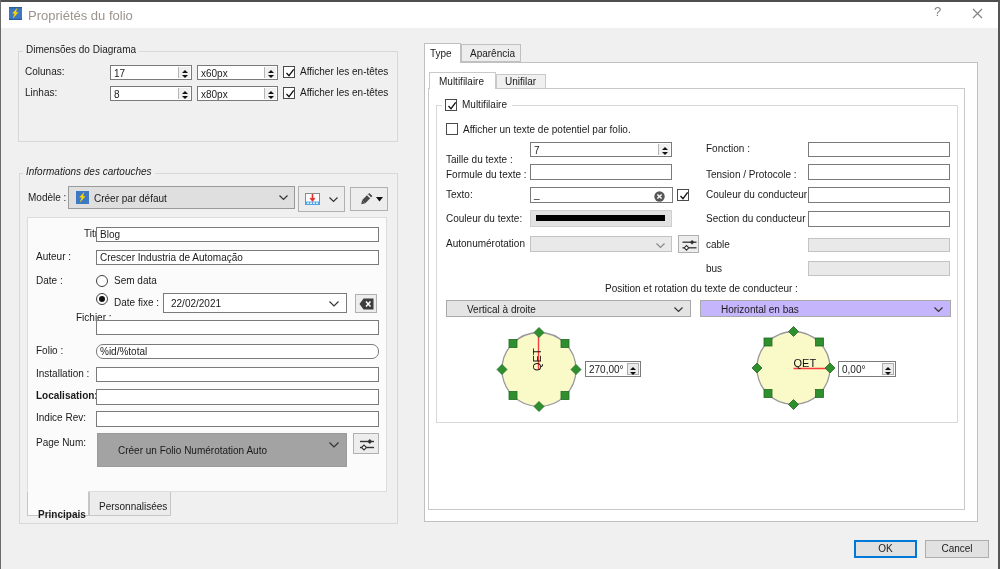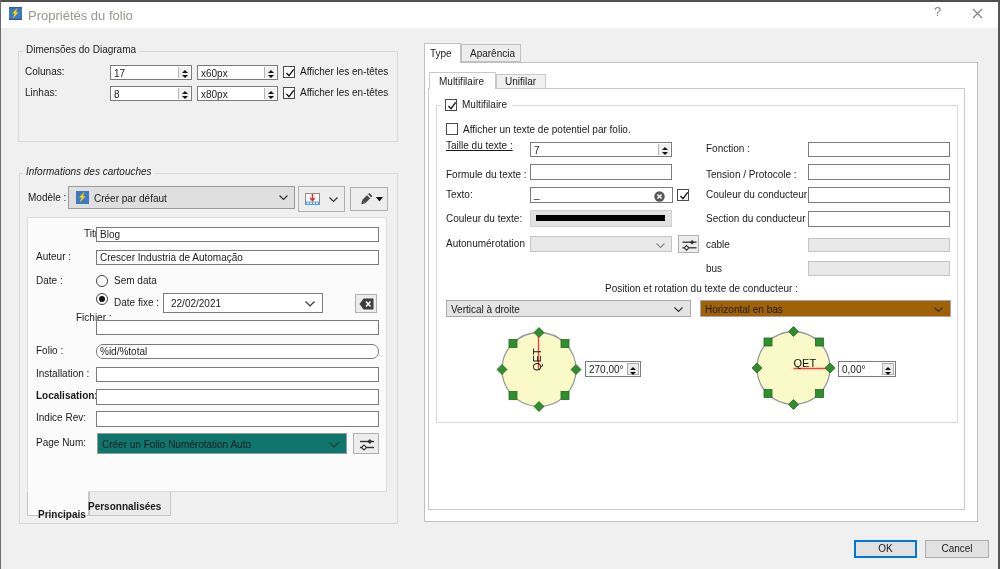--- a/index.html
+++ b/index.html
@@ -8,21 +8,21 @@
 .abs { position:absolute; }
 .lbl { position:absolute; white-space:nowrap; line-height:12px; }
 .input { position:absolute; background:#fff; border:1px solid #7a7a7a; line-height:12px; padding:1px 3px; white-space:nowrap; overflow:hidden; }
 .gb { position:absolute; border:1px solid #d8d8d8; }
 .gblabel { position:absolute; background:#f0f0f0; padding:0 3px; white-space:nowrap; line-height:12px; }
 .cb { position:absolute; width:12px; height:12px; background:#fff; border:1px solid #4a4a4a; }
 .cb svg { position:absolute; left:0; top:0; }
 .radio { position:absolute; width:12px; height:12px; border:1px solid #404040; border-radius:50%; background:#fff; }
 .radio.sel:after { content:""; position:absolute; left:2px; top:2px; width:6px; height:6px; border-radius:50%; background:#111; }
 .combo { position:absolute; background:#dfdfdf; border:1px solid #9a9a9a; }
-.combo .txt { position:absolute; left:4px; top:50%; transform:translateY(-50%); white-space:nowrap; }
+.combo .txt { position:absolute; left:20px; top:50%; transform:translateY(-50%); white-space:nowrap; }
 .chev { position:absolute; }
 .btn { position:absolute; background:#ededed; border:1px solid #b0b0b0; }
 .spin { position:absolute; background:#fff; border:1px solid #7a7a7a; }
 .spin .txt { position:absolute; left:3px; top:50%; transform:translateY(-50%); }
 .spinbtns { position:absolute; right:1px; top:1px; bottom:1px; width:12px; background:#f0f0f0; border-left:1px solid #b5b5b5; }
 .arr-up { position:absolute; left:50%; transform:translateX(-50%); width:0; height:0; border-left:3px solid transparent; border-right:3px solid transparent; border-bottom:3.5px solid #111; }
 .arr-dn { position:absolute; left:50%; transform:translateX(-50%); width:0; height:0; border-left:3px solid transparent; border-right:3px solid transparent; border-top:3.5px solid #111; }
 .dis { background:#e9e9e9 !important; border:1px solid #c3c3c3 !important; }
 </style>
 </head>
@@ -137,21 +137,21 @@
 
 <div class="lbl" style="left:36px;top:228px;margin-left:48px;">Titre :</div>
 <div class="input" style="left:96px;top:227px;width:283px;height:15px;">Blog</div>
 <div class="lbl" style="left:36px;top:251px;">Auteur :</div>
 <div class="input" style="left:96px;top:250px;width:283px;height:15px;">Crescer Industria de Automação</div>
 <div class="lbl" style="left:36px;top:275px;">Date :</div>
 <div class="radio" style="left:96px;top:275px;"></div>
 <div class="lbl" style="left:114px;top:275px;">Sem data</div>
 <div class="radio sel" style="left:96px;top:293px;"></div>
 <div class="lbl" style="left:114px;top:297px;">Date fixe :</div>
-<div class="input" style="left:163px;top:293px;width:160px;height:20px;line-height:17px;padding-left:7px;">22/02/2021
+<div class="input" style="left:163px;top:293px;width:184px;height:20px;line-height:17px;padding-left:7px;">22/02/2021
   <svg class="chev" style="right:7px;top:7px;position:absolute;" width="10" height="7" viewBox="0 0 10 7">
       <path d="M0.5 0.5 L5 5 L9.5 0.5" stroke="#333" stroke-width="1.2" fill="none"></path>
     </svg>
 </div>
 <div class="btn" style="left:355px;top:294px;width:22px;height:19px;">
   <svg class="abs" style="left:3px;top:3px;" width="15" height="12" viewBox="0 0 15 12">
       <path d="M4.5 0.5 H14.5 V11.5 H4.5 L0.5 6 Z" fill="#3d3d3d"></path>
       <path d="M7 3.5 L11.5 8.5 M11.5 3.5 L7 8.5" stroke="#fff" stroke-width="1.5"></path>
     </svg>
 </div>
@@ -159,40 +159,40 @@
 <div class="input" style="left:96px;top:320px;width:283px;height:15px;"></div>
 <div class="lbl" style="left:36px;top:345px;">Folio :</div>
 <div class="input" style="left:96px;top:344px;width:283px;height:15px;border-radius:7px;">%id/%total</div>
 <div class="lbl" style="left:36px;top:368px;">Installation :</div>
 <div class="input" style="left:96px;top:367px;width:283px;height:15px;"></div>
 <div class="lbl" style="left:36px;top:390px;font-weight:bold;">Localisation:</div>
 <div class="input" style="left:96px;top:389px;width:283px;height:16px;"></div>
 <div class="lbl" style="left:36px;top:412px;">Indice Rev:</div>
 <div class="input" style="left:96px;top:411px;width:283px;height:16px;"></div>
 <div class="lbl" style="left:36px;top:437px;">Page Num:</div>
-<div class="combo" style="left:97px;top:433px;width:250px;height:21px;background:#0f766e;">
+<div class="combo" style="left:97px;top:433px;width:250px;height:34px;background:#a3a3a3;">
   <span class="txt">Créer un Folio Numérotation Auto</span>
   <svg class="chev" style="right:7px;top:8px;" width="10" height="6" viewBox="0 0 10 6">
       <path d="M0.5 0.5 L5 5 L9.5 0.5" stroke="#333" stroke-width="1.2" fill="none"></path>
     </svg>
 </div>
 <div class="btn" style="left:353px;top:433px;width:26px;height:21px;">
   <svg class="abs" style="left:5px;top:4px;" width="16" height="13" viewBox="0 0 16 13">
     <path d="M1 3.5 H15" stroke="#333" stroke-width="1.4"></path>
     <path d="M11 3.5 l-2.6 -2.6 M11 3.5 l-2.6 2.6" stroke="#333" stroke-width="0" fill="none"></path>
     <path d="M8.4 3.5 l2.4 -2.4 l2.4 2.4 l-2.4 2.4 Z" fill="#333"></path>
     <path d="M1 9.5 H15" stroke="#333" stroke-width="1.4"></path>
     <path d="M2.6 9.5 l2.4 -2.4 l2.4 2.4 l-2.4 2.4 Z" fill="#fff" stroke="#333" stroke-width="1.1"></path>
   </svg>
 </div>
 
 <div class="abs" style="left:27px;top:491px;width:62px;height:25px;background:#fbfbfb;border:1px solid #c6c6c6;border-top:1px solid #fbfbfb;"></div>
 <div class="abs" style="left:89px;top:492px;width:82px;height:24px;background:#ececec;border:1px solid #c6c6c6;border-top:none;"></div>
 <div class="lbl" style="left:38px;top:509px;font-weight:bold;">Principais</div>
-<div class="lbl" style="left:88px;top:501px;font-weight:bold;">Personnalisées</div>
+<div class="lbl" style="left:99px;top:501px;">Personnalisées</div>
 
 <div class="abs" style="left:424px;top:62px;width:554px;height:460px;background:#fff;border:1px solid #c0c0c0;"></div>
 <div class="abs" style="left:461px;top:44px;width:60px;height:18px;background:#ededed;border:1px solid #c0c0c0;"></div>
 <div class="lbl" style="left:470px;top:48px;">Aparência</div>
 <div class="abs" style="left:424px;top:43px;width:37px;height:20px;background:#fff;border:1px solid #c0c0c0;border-bottom:none;"></div>
 <div class="lbl" style="left:430px;top:48px;">Type</div>
 
 <div class="abs" style="left:428px;top:88px;width:537px;height:422px;background:#fff;border:1px solid #c9c9c9;"></div>
 <div class="abs" style="left:496px;top:74px;width:50px;height:15px;background:#f0f0f0;border:1px solid #c9c9c9;"></div>
 <div class="lbl" style="left:505px;top:76px;">Unifilar</div>
@@ -204,21 +204,21 @@
 <div class="cb" style="left:445px;top:99px;">
     <svg width="12" height="12" viewBox="0 0 12 12">
       <path d="M2.5 6 L5 8.7 L9.7 2.3" stroke="#111" stroke-width="1.3" fill="none"></path>
     </svg>
   </div>
 <div class="lbl" style="left:462px;top:99px;background:#fff;padding-right:3px;">Multifilaire</div>
 
 <div class="cb" style="left:446px;top:123px;"></div>
 <div class="lbl" style="left:463px;top:124px;text-align:center;">Afficher un texte de potentiel par folio.</div>
 
-<div class="lbl" style="left:446px;top:140px;text-decoration:underline;">Taille du texte :</div>
+<div class="lbl" style="left:446px;top:154px;">Taille du texte :</div>
 <div class="spin" style="left:530px;top:142px;width:142px;height:15px;">
     <span class="txt">7</span>
     <span class="spinbtns">
       <i class="arr-up" style="top:2.5px;"></i>
       <i class="arr-dn" style="top:8px;"></i>
     </span>
   </div>
 <div class="lbl" style="left:446px;top:169px;">Formule du texte :</div>
 <div class="input" style="left:530px;top:164px;width:142px;height:16px;"></div>
 <div class="lbl" style="left:446px;top:189px;">Texto:</div>
@@ -264,21 +264,21 @@
 <div class="lbl" style="left:706px;top:263px;">bus</div>
 <div class="input dis" style="left:808px;top:261px;width:142px;height:15px;"></div>
 
 <div class="lbl" style="left:605px;top:283px;">Position et rotation du texte de conducteur :</div>
 <div class="combo" style="left:446px;top:300px;width:245px;height:17px;background:#e4e4e4;border-color:#a9a9a9;">
   <span class="txt">Vertical à droite</span>
   <svg class="chev" style="right:7px;top:6px;" width="9" height="6" viewBox="0 0 9 6">
       <path d="M0.5 0.5 L4.5 4.5 L8.5 0.5" stroke="#333" stroke-width="1.2" fill="none"></path>
     </svg>
 </div>
-<div class="combo" style="left:700px;top:300px;width:251px;height:17px;background:#a16207;border-color:#a9a9a9;">
+<div class="combo" style="left:700px;top:300px;width:251px;height:17px;background:#c4b5fd;border-color:#a9a9a9;">
   <span class="txt">Horizontal en bas</span>
   <svg class="chev" style="right:7px;top:6px;" width="9" height="6" viewBox="0 0 9 6">
       <path d="M0.5 0.5 L4.5 4.5 L8.5 0.5" stroke="#333" stroke-width="1.2" fill="none"></path>
     </svg>
 </div>
 
 <svg class="abs" style="left:495px;top:325px;" width="90" height="90" viewBox="0 0 90 90">
   <circle cx="44" cy="44.5" r="37" fill="#fafac8" stroke="#98989e" stroke-width="1.3"></circle>
   <line x1="43.5" y1="44.5" x2="43.5" y2="8" stroke="#fa3c3c" stroke-width="1.4"></line>
   <text transform="translate(45.5 46) rotate(-90)" font-size="11" font-family="Liberation Sans, sans-serif" fill="#111">QET</text>

